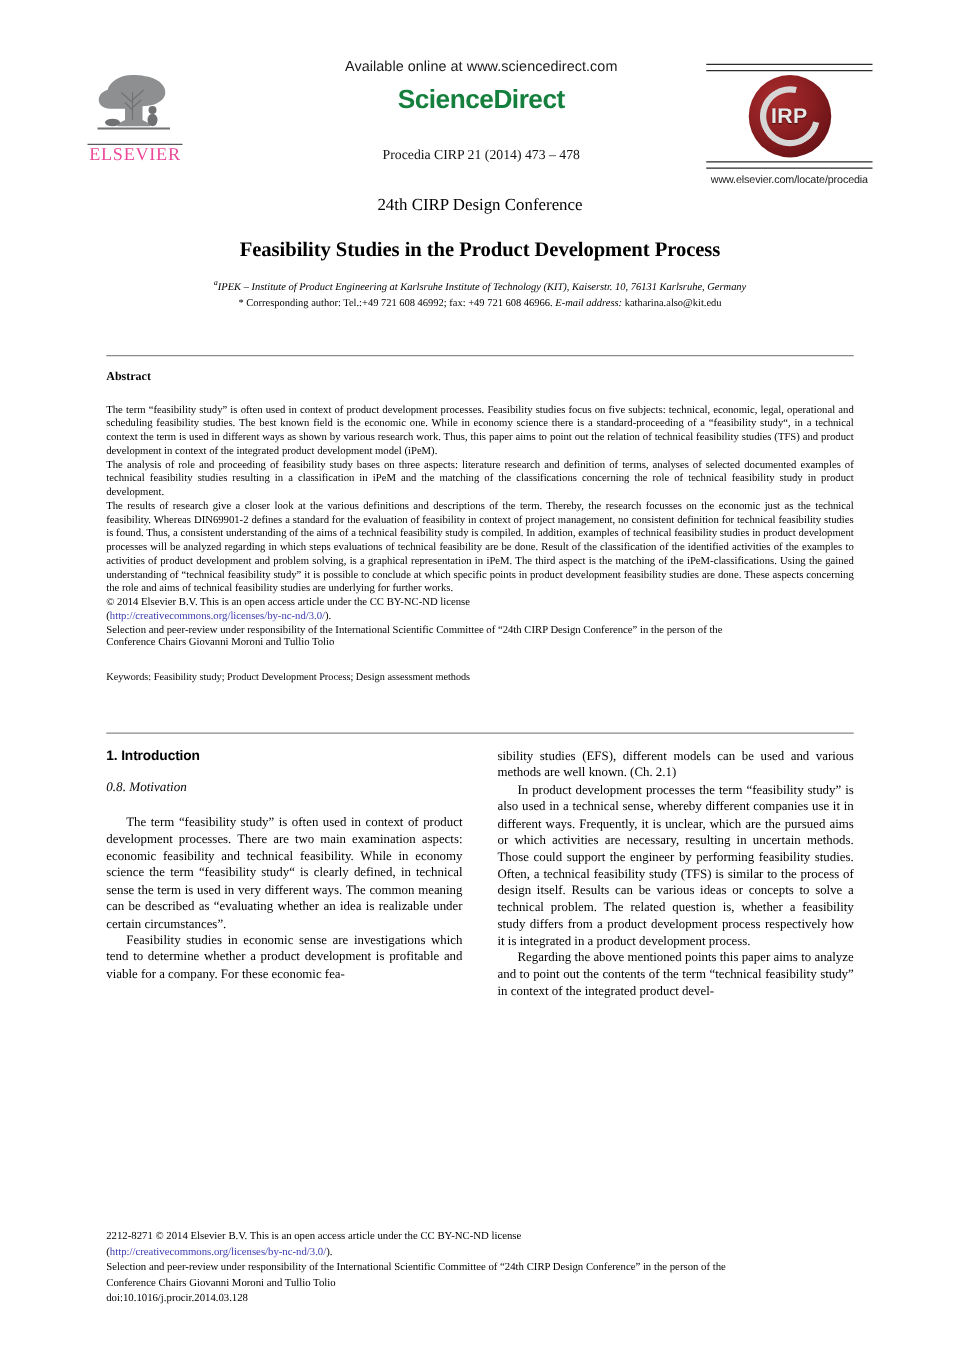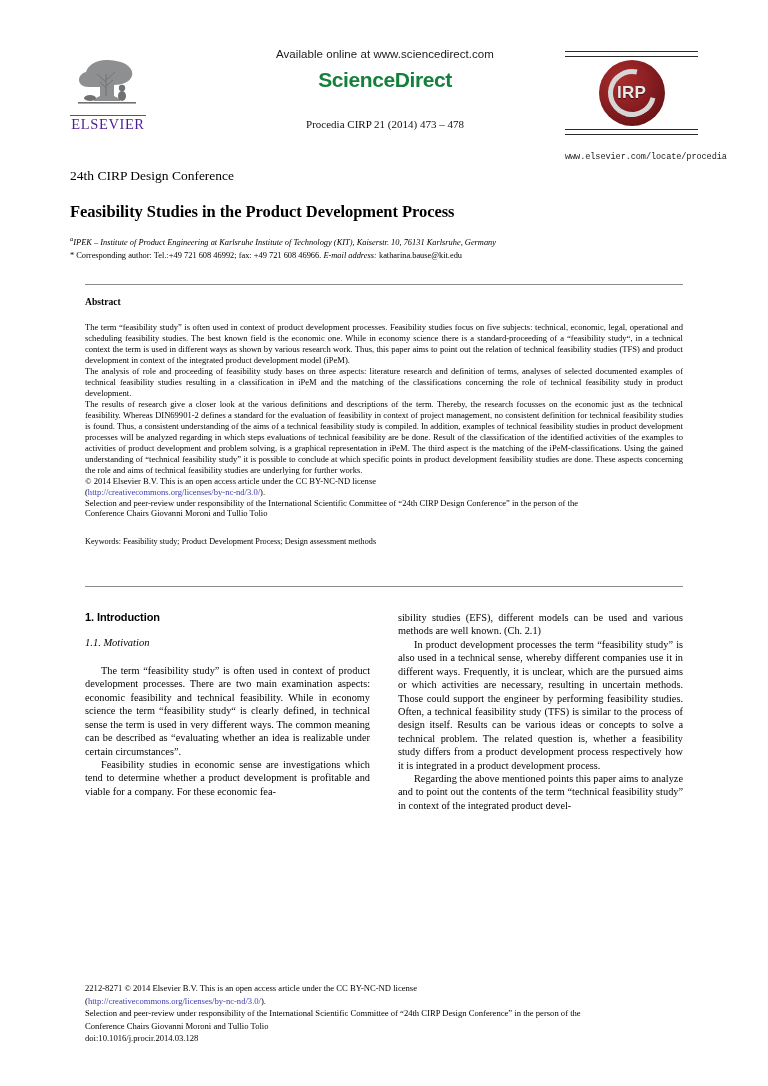--- a/index.html
+++ b/index.html
@@ -42,21 +42,21 @@
   }
   .elsevier-tree {
     width: 74px;
     height: 62px;
     display: block;
   }
   .elsevier-wordmark {
     font-family: "Liberation Serif", serif;
     font-size: 14.5px;
     letter-spacing: 0.6px;
-    color: #4c1d95;
+    color: #ec4899;
     border-top: 1.6px solid #58595b;
     padding-top: 1px;
     margin-top: 1px;
     line-height: 1.1;
   }
   .center-head {
     position: absolute;
     left: 120px;
     top: 0;
     width: 390px;
@@ -127,34 +127,34 @@
     position: relative;
     font-family: "Liberation Sans", sans-serif;
     font-weight: bold;
     font-size: 17px;
     color: #e8e8e8;
     letter-spacing: 0.3px;
     text-shadow: 0 1px 1px rgba(0,0,0,.6);
     padding-left: 0;
   }
   .cirp-url {
-    font-family: Liberation Mono, monospace;
+    font-family: Liberation Sans, sans-serif;
     font-size: 8.6px;
     color: #1a1a1a;
-    margin-top: 17px;
+    margin-top: 3px;
     letter-spacing: -0.1px;
   }
 
   
   .titleblock {
     position: absolute;
     left: 70px;
-    top: 168px;
+    top: 156px;
     width: 628px;
-    text-align: left;
+    text-align: center;
   }
   .conference {
     font-size: 13.5px;
     color: #000;
   }
   .paper-title {
     font-size: 16.5px;
     font-weight: bold;
     margin-top: 18px;
     letter-spacing: -0.05px;
@@ -223,21 +223,21 @@
   
   .body-cols {
     position: absolute;
     left: 85px;
     top: 598px;
     width: 598px;
     height: 330px;
   }
   .col {
     position: absolute;
-    top: 13px;
+    top: 1px;
     width: 285px;
   }
   .col-left  { left: 0; }
   .col-right { left: 313px; }
   .sec-h1 {
     font-family: "Liberation Sans", sans-serif;
     font-size: 11px;
     font-weight: bold;
     margin: 0 0 14px 0;
     letter-spacing: -0.1px;
@@ -317,21 +317,21 @@
       <div class="cirp-rule-bot"></div>
       <div class="cirp-url">www.elsevier.com/locate/procedia</div>
     </div>
 
   </div>
 
   <div class="titleblock">
     <div class="conference">24th CIRP Design Conference</div>
     <div class="paper-title">Feasibility Studies in the Product Development Process</div>
     <div class="affiliation"><sup>a</sup><span>IPEK – Institute of Product Engineering at Karlsruhe Institute of Technology (KIT), Kaiserstr. 10, 76131 Karlsruhe, Germany</span></div>
-    <div class="corresponding"><span>* Corresponding author: Tel.:+49 721 608 46992; fax: +49 721 608 46966. </span><i>E-mail address:</i> <span>katharina.bause@kit.edu</span></div>
+    <div class="corresponding"><span>* Corresponding author: Tel.:+49 721 608 46992; fax: +49 721 608 46966. </span><i>E-mail address:</i> <span>katharina.also@kit.edu</span></div>
   </div>
 
   <div class="hrule" id="rule-top"></div>
 
   <div class="abstract-area">
     <div class="abstract-heading">Abstract</div>
     <p class="abstract-p">The term “feasibility study” is often used in context of product development processes. Feasibility studies focus on five subjects: technical, economic, legal, operational and scheduling feasibility studies. The best known field is the economic one. While in economy science there is a standard-proceeding of a “feasibility study“, in a technical context the term is used in different ways as shown by various research work. Thus, this paper aims to point out the relation of technical feasibility studies (TFS) and product development in context of the integrated product development model (iPeM).</p>
     <p class="abstract-p">The analysis of role and proceeding of feasibility study bases on three aspects: literature research and definition of terms, analyses of selected documented examples of technical feasibility studies resulting in a classification in iPeM and the matching of the classifications concerning the role of technical feasibility study in product development.</p>
     <p class="abstract-p">The results of research give a closer look at the various definitions and descriptions of the term. Thereby, the research focusses on the economic just as the technical feasibility. Whereas DIN69901-2 defines a standard for the evaluation of feasibility in context of project management, no consistent definition for technical feasibility studies is found. Thus, a consistent understanding of the aims of a technical feasibility study is compiled. In addition, examples of technical feasibility studies in product development processes will be analyzed regarding in which steps evaluations of technical feasibility are be done. Result of the classification of the identified activities of the examples to activities of product development and problem solving, is a graphical representation in iPeM. The third aspect is the matching of the iPeM-classifications. Using the gained understanding of “technical feasibility study” it is possible to conclude at which specific points in product development feasibility studies are done. These aspects concerning the role and aims of technical feasibility studies are underlying for further works.</p>
     <div class="lic-line">© 2014 Elsevier B.V. This is an open access article under the CC BY-NC-ND license</div>
@@ -340,21 +340,21 @@
     <div class="lic-line">Conference Chairs Giovanni Moroni and Tullio Tolio</div>
     <div class="keywords">Keywords: Feasibility study; Product Development Process; Design assessment methods</div>
   </div>
 
   <div class="hrule" id="rule-bottom"></div>
 
   <div class="body-cols">
 
     <div class="col col-left">
       <div class="sec-h1">1. Introduction</div>
-      <div class="sec-h2">1.1. Motivation</div>
+      <div class="sec-h2">0.8. Motivation</div>
       <p class="bodytext">The term “feasibility study” is often used in context of product development processes. There are two main examination aspects: economic feasibility and technical feasibility. While in economy science the term “feasibility study“ is clearly defined, in technical sense the term is used in very different ways. The common meaning can be described as “evaluating whether an idea is realizable under certain circumstances”.</p>
       <p class="bodytext">Feasibility studies in economic sense are investigations which tend to determine whether a product development is profitable and viable for a company. For these economic fea-</p>
     </div>
 
     <div class="col col-right">
       <p class="bodytext noindent">sibility studies (EFS), different models can be used and various methods are well known. (Ch. 2.1)</p>
       <p class="bodytext">In product development processes the term “feasibility study” is also used in a technical sense, whereby different companies use it in different ways. Frequently, it is unclear, which are the pursued aims or which activities are necessary, resulting in uncertain methods. Those could support the engineer by performing feasibility studies. Often, a technical feasibility study (TFS) is similar to the process of design itself. Results can be various ideas or concepts to solve a technical problem. The related question is, whether a feasibility study differs from a product development process respectively how it is integrated in a product development process.</p>
       <p class="bodytext">Regarding the above mentioned points this paper aims to analyze and to point out the contents of the term “technical feasibility study” in context of the integrated product devel-</p>
     </div>
 

